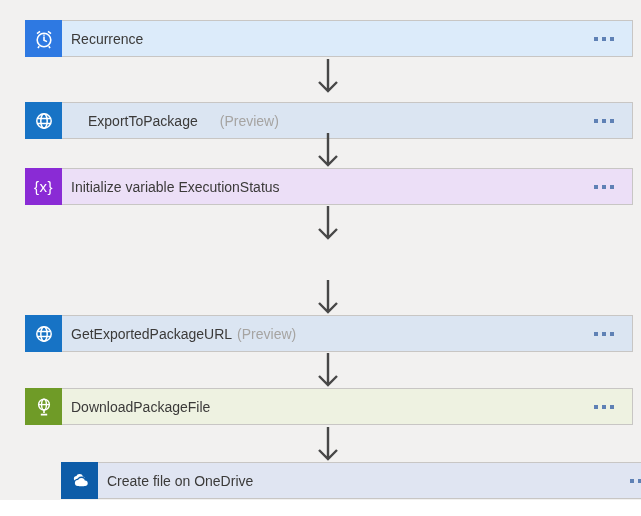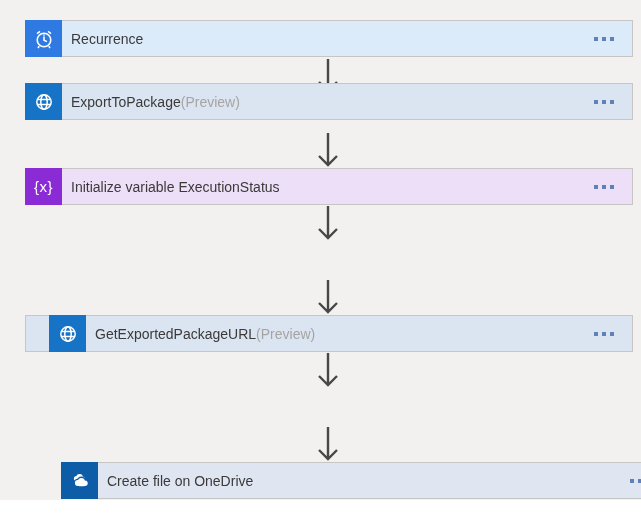--- a/index.html
+++ b/index.html
@@ -14,21 +14,21 @@
     background:var(--body-bg);border:1px solid var(--border);
     display:flex;align-items:center;cursor:pointer;
   }
   .icon-box{
     flex:0 0 37px;width:37px;align-self:stretch;margin:-1px 0 -1px -1px;
     background:var(--icon-bg);
     display:flex;align-items:center;justify-content:center;
   }
   .icon-box svg{display:block;}
   .title{margin-left:9px;font-size:14px;color:var(--title);white-space:pre;}
-  .preview{font-size:14px;color:var(--preview);white-space:pre;}
+  .preview{font-size:14px;color:var(--preview);margin-left:5px;white-space:pre;}
   .menu{
     margin-left:auto;margin-right:12px;display:flex;gap:4px;align-items:center;
     padding:8px 6px;cursor:pointer;
   }
   .menu .dot{width:4px;height:4px;background:var(--dot);}
   .arrow{position:absolute;left:315px;color:var(--arrow);}
   .vx{color:#fff;font-size:15px;letter-spacing:0.5px;}
 </style>
 </head>
 <body>
@@ -50,21 +50,21 @@
         <span class="dot"></span>
         <span class="dot"></span>
         <span class="dot"></span>
       </div>
   </div>
 
   <svg class="arrow" style="top:58px" width="26" height="36" viewBox="0 0 26 36">
       <path d="M13,1 V32 M4,24 L13,33 L22,24" fill="none" stroke="currentColor" stroke-width="2.4"></path>
     </svg>
 
-  <div class="step" style="top: 83px; --icon-bg: #1773c5; --body-bg: #dbe5f2;">
+  <div class="step" style="top: 102px; gap: 17px; --icon-bg: #1773c5; --body-bg: #dbe5f2;">
     <div class="icon-box">
       <svg width="24" height="24" viewBox="0 0 24 24" fill="none" stroke="#fff" stroke-width="1.5">
         <circle cx="12" cy="12" r="7.2"></circle>
         <ellipse cx="12" cy="12" rx="3.2" ry="7.2"></ellipse>
         <path d="M5.3,9.5 H18.7 M5.3,14.5 H18.7"></path>
       </svg>
     </div>
     <span class="title">ExportToPackage</span>
     <span class="preview">(Preview)</span>
     <div class="menu">
@@ -93,41 +93,59 @@
 
   <svg class="arrow" style="top:205px" width="26" height="36" viewBox="0 0 26 36">
       <path d="M13,1 V32 M4,24 L13,33 L22,24" fill="none" stroke="currentColor" stroke-width="2.4"></path>
     </svg>
 
 
   <svg class="arrow" style="top:279px" width="26" height="36" viewBox="0 0 26 36">
       <path d="M13,1 V32 M4,24 L13,33 L22,24" fill="none" stroke="currentColor" stroke-width="2.4"></path>
     </svg>
 
-  <div class="step" style="top: 315px; padding-left: 24px; --icon-bg: #1773c5; --body-bg: #dbe5f2;">
+  <div class="step" style="top: 315px; --icon-bg: #1773c5; --body-bg: #dbe5f2;">
     <div class="icon-box">
       <svg width="24" height="24" viewBox="0 0 24 24" fill="none" stroke="#fff" stroke-width="1.5">
         <circle cx="12" cy="12" r="7.2"></circle>
         <ellipse cx="12" cy="12" rx="3.2" ry="7.2"></ellipse>
         <path d="M5.3,9.5 H18.7 M5.3,14.5 H18.7"></path>
       </svg>
     </div>
     <span class="title">GetExportedPackageURL</span>
     <span class="preview">(Preview)</span>
     <div class="menu">
         <span class="dot"></span>
         <span class="dot"></span>
         <span class="dot"></span>
       </div>
   </div>
 
   <svg class="arrow" style="top:352px" width="26" height="36" viewBox="0 0 26 36">
       <path d="M13,1 V32 M4,24 L13,33 L22,24" fill="none" stroke="currentColor" stroke-width="2.4"></path>
     </svg>
 
+  <div class="step" style="top: 388px; --icon-bg: #6f9b27; --body-bg: #eef2e1;">
+    <div class="icon-box">
+      <svg width="24" height="24" viewBox="0 0 24 24" fill="none" stroke="#fff" stroke-width="1.4">
+        <circle cx="12" cy="9.6" r="5.4"></circle>
+        <ellipse cx="12" cy="9.6" rx="2.4" ry="5.4"></ellipse>
+        <path d="M6.8,9.6 H17.2"></path>
+        <path d="M12,15 V18" stroke-width="1.6"></path>
+        <path d="M8.8,19.6 H15.2" stroke-width="1.8"></path>
+      </svg>
+    </div>
+    <span class="title">DownloadPackageFile</span>
+    <span class="preview"></span>
+    <div class="menu">
+        <span class="dot"></span>
+        <span class="dot"></span>
+        <span class="dot"></span>
+      </div>
+  </div>
 
   <svg class="arrow" style="top:426px" width="26" height="36" viewBox="0 0 26 36">
       <path d="M13,1 V32 M4,24 L13,33 L22,24" fill="none" stroke="currentColor" stroke-width="2.4"></path>
     </svg>
 
   <div class="step" style="top: 462px; margin-left: 36px; --icon-bg: #0d5ca8; --body-bg: #e0e5f2;">
     <div class="icon-box">
       <svg width="26" height="24" viewBox="0 0 24 24">
         <g fill="#fff">
           <circle cx="8.6" cy="9.6" r="2.7"></circle>

